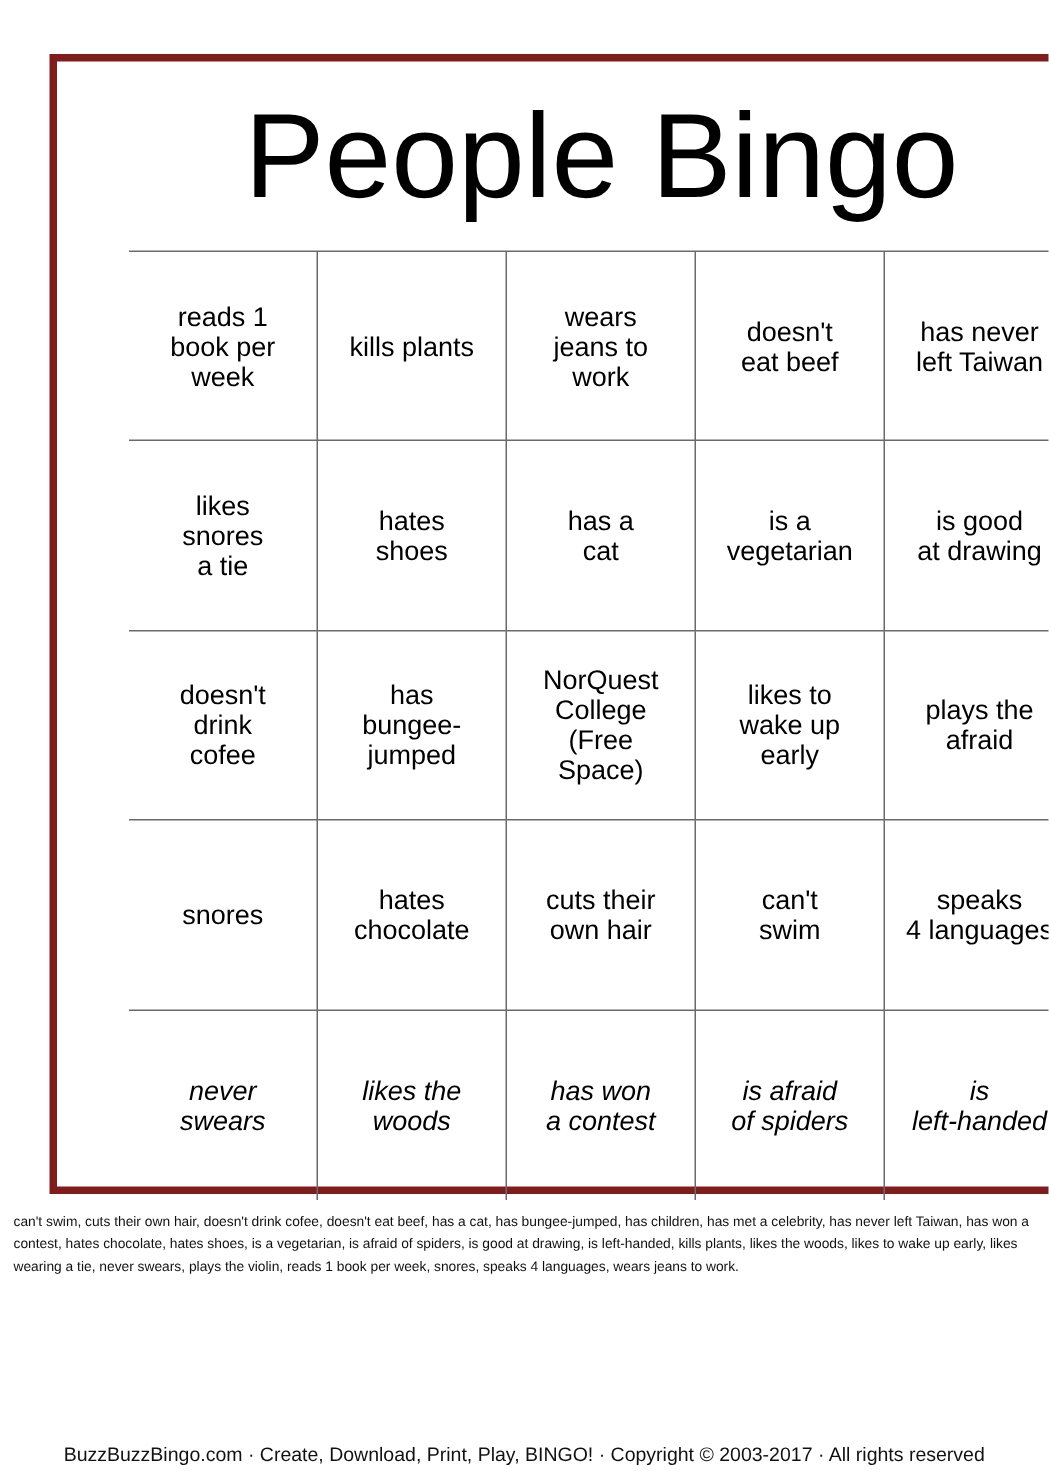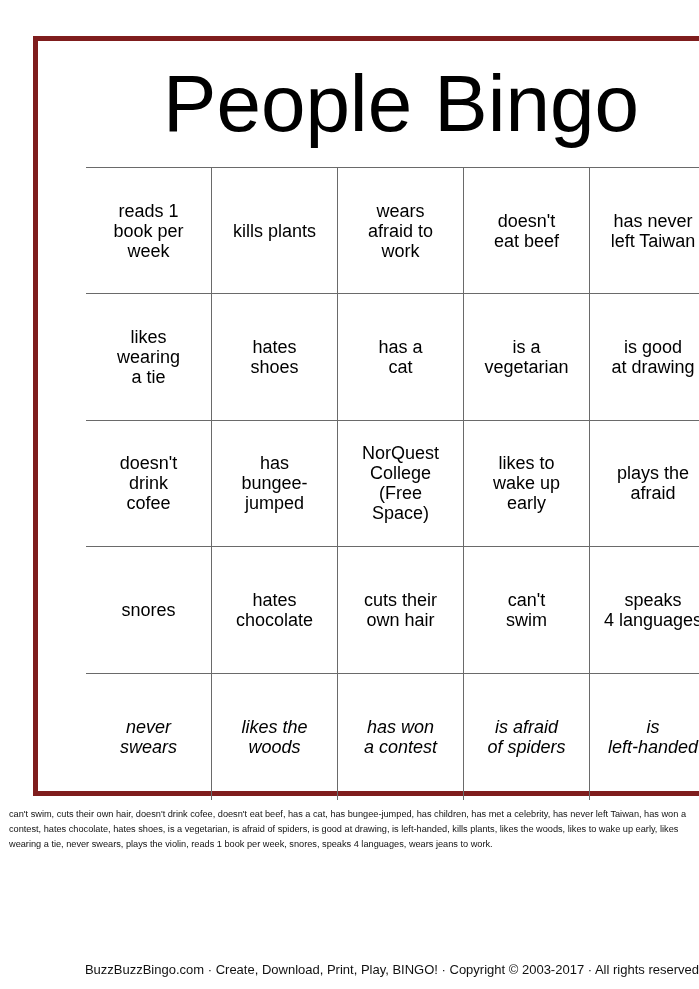--- a/index.html
+++ b/index.html
@@ -5,41 +5,41 @@
   html,body{margin:0;padding:0;background:#fff;}
   body{width:699px;height:989px;position:relative;font-family:"Liberation Sans",sans-serif;color:#000;overflow:hidden;}
   .card{position:absolute;left:33px;top:36px;width:688px;height:760px;border:5px solid #7f1d1d;box-sizing:border-box;padding-left:48px;}
   .title{height:127px;border-bottom:1px solid #6a6a6a;display:flex;align-items:center;justify-content:center;font-size:80px;box-sizing:border-box;}
   .grid{display:grid;grid-template-columns:repeat(5,1fr);grid-template-rows:repeat(5,126.4px);}
   .cell{display:flex;align-items:center;justify-content:center;text-align:center;font-size:18px;line-height:20px;border-right:1px solid #6a6a6a;border-bottom:1px solid #6a6a6a;box-sizing:border-box;padding:0 6px;white-space:pre-line;}
   .cell:nth-child(5n){border-right:none;}
   .cell.last-row{border-bottom:none;font-style:italic;}
   .cell.small{font-size:18px;line-height:20px;}
   .note{position:absolute;left:9px;top:807px;width:685px;font-size:9.2px;line-height:15px;color:#111;}
-  .footer{position:absolute;left:0;top:962px;width:699px;text-align:right;font-size:13px;color:#111;}
+  .footer{position:absolute;left:0;top:962px;width:699px;text-align:center;font-size:13px;color:#111;}
 </style>
 </head>
 <body>
 
 <div class="card">
   <div class="title">People Bingo</div>
   <div class="grid" id="grid">
       <div class="cell">reads 1
 book per
 week</div>
       <div class="cell">kills plants</div>
       <div class="cell">wears
-afraid to
+jeans to
 work</div>
       <div class="cell">doesn't
 eat beef</div>
       <div class="cell">has never
 left Taiwan</div>
       <div class="cell">likes
-wearing
+snores
 a tie</div>
       <div class="cell">hates
 shoes</div>
       <div class="cell">has a
 cat</div>
       <div class="cell">is a
 vegetarian</div>
       <div class="cell">is good
 at drawing</div>
       <div class="cell">doesn't

